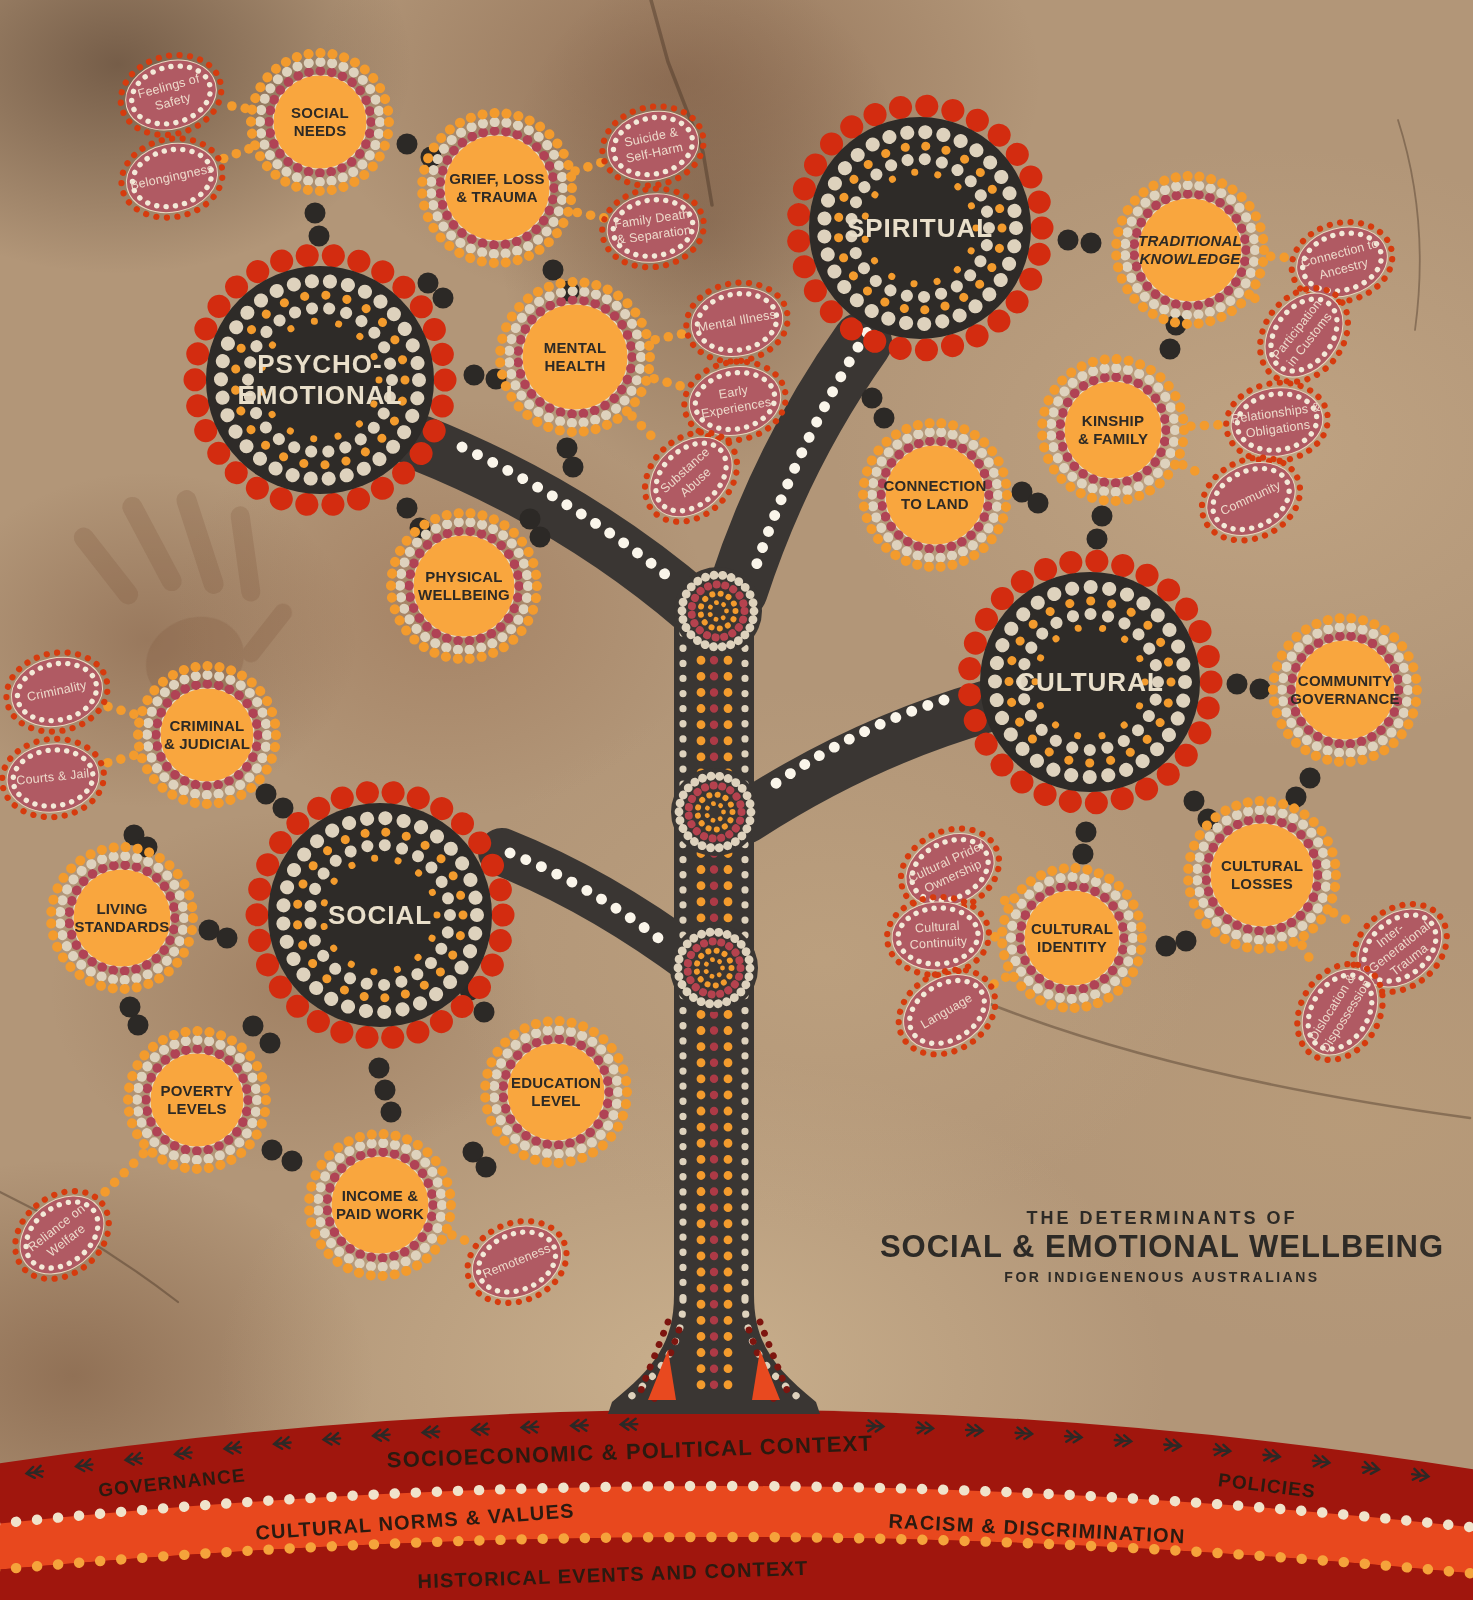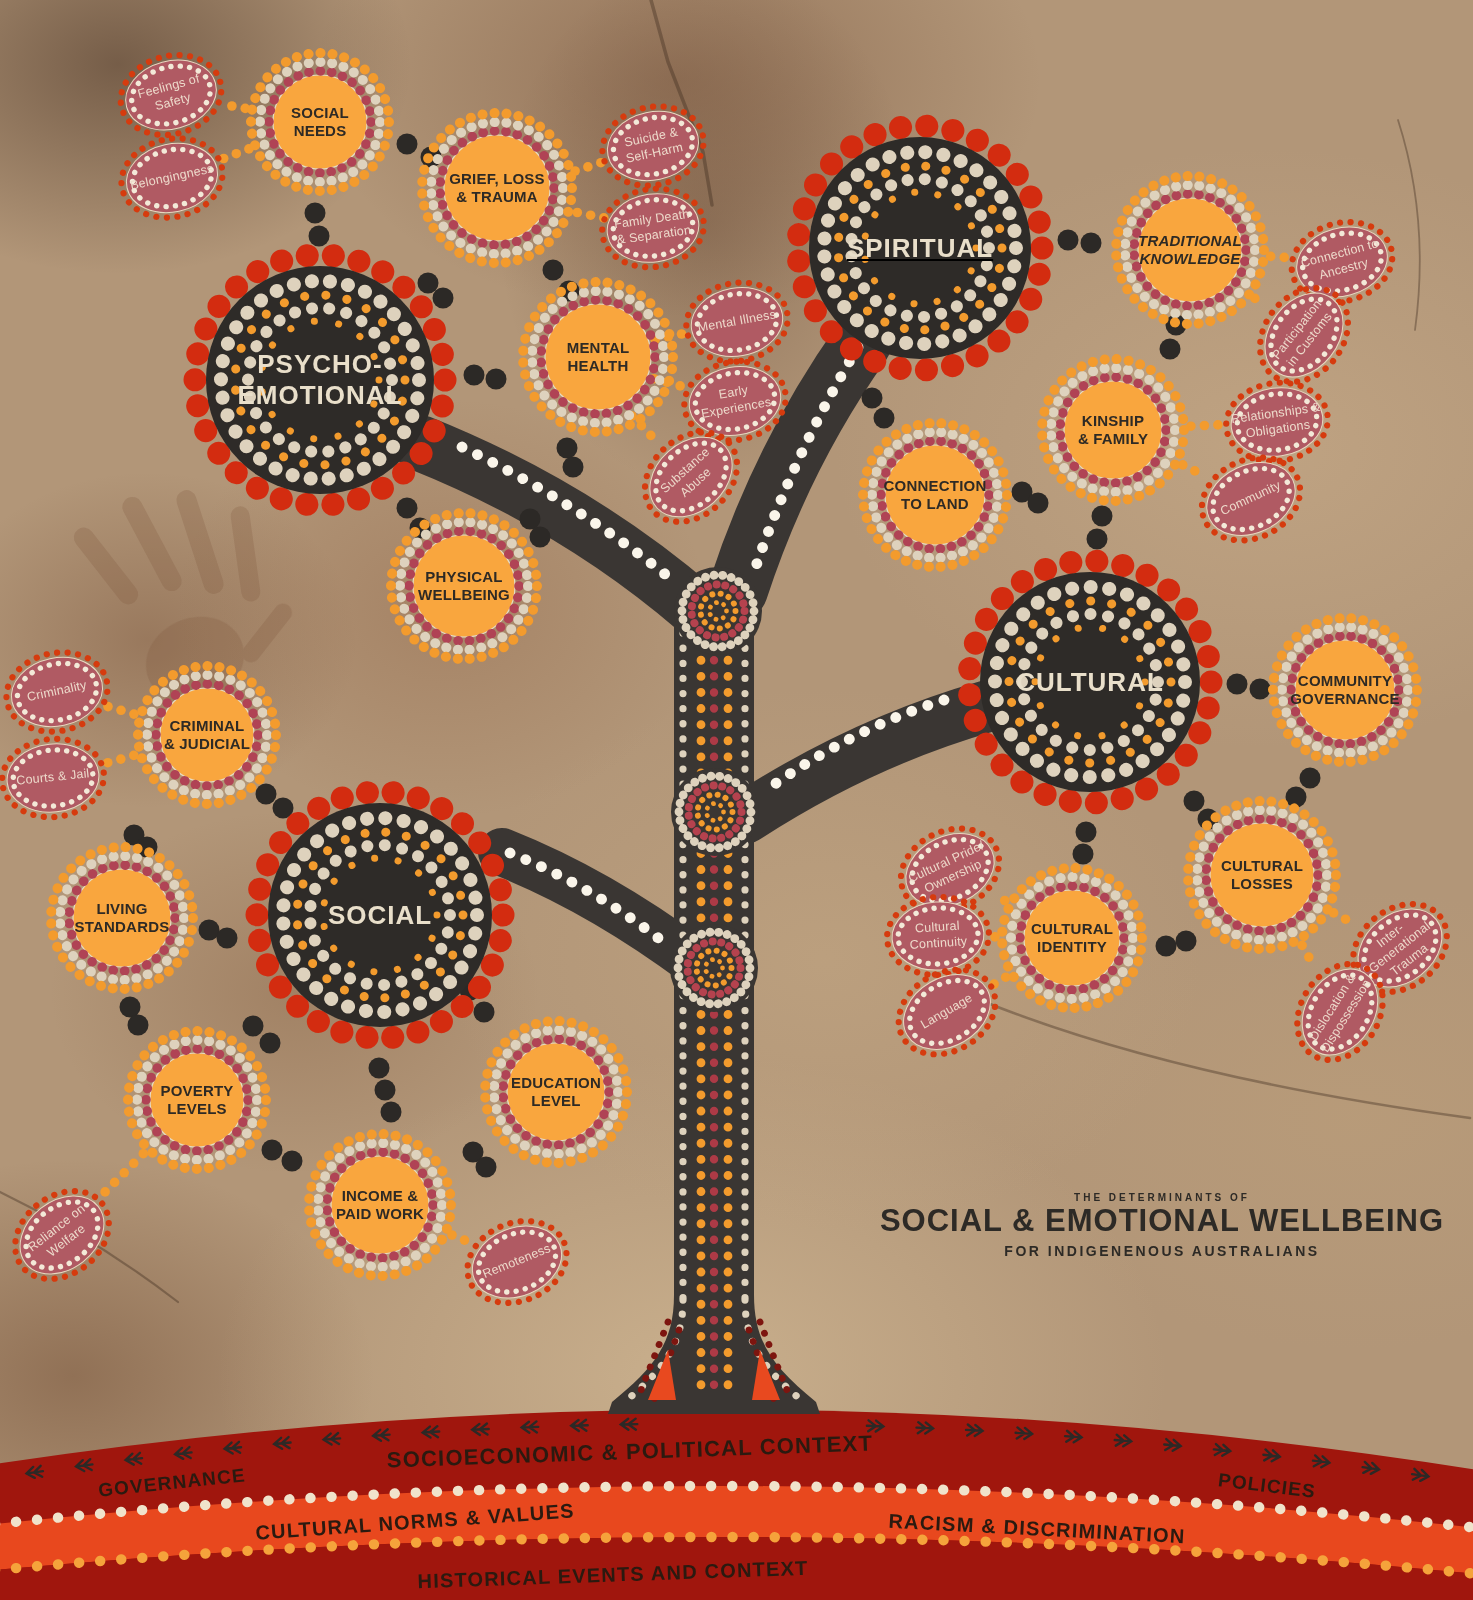--- a/index.html
+++ b/index.html
@@ -23,21 +23,21 @@
   #scene{position:absolute;left:0;top:0;width:1473px;height:1600px;}
   #nodes{position:absolute;left:0;top:0;width:1473px;height:1600px;}
   .node{position:absolute;display:flex;align-items:center;justify-content:center;text-align:center;}
   .node>svg{position:absolute;left:50%;top:50%;transform:translate(-50%,-50%);overflow:visible;}
   .node .lbl{position:relative;z-index:2;white-space:pre-line;}
   .hub .lbl{color:#e9dfca;font-size:26px;font-weight:bold;letter-spacing:1px;line-height:1.18;}
   .factor .lbl{color:#2e2a25;font-size:15px;font-weight:bold;line-height:1.2;letter-spacing:.2px;}
   .influence .lbl{color:#eddacb;font-size:12.5px;line-height:1.25;letter-spacing:.2px;}
   .bandlabel{position:absolute;transform:translate(-50%,-50%);color:#2b1a10;font-weight:bold;white-space:nowrap;letter-spacing:1.2px;}
   #title-block{position:absolute;left:872px;top:1192px;width:580px;text-align:center;color:#2d2a26;}
-  #title-line1{font-size:10px;letter-spacing:3px;font-weight:bold;}
+  #title-line1{font-size:18px;letter-spacing:3px;font-weight:bold;margin-top:16px;}
   #title-line2{font-size:31px;font-weight:bold;letter-spacing:1px;}
   #title-line3{font-size:14px;letter-spacing:2.5px;font-weight:bold;margin-top:4px;}
 </style>
 </head>
 <body>
 
 <div id="poster">
   <div id="scene"><svg width="1473" height="1600" viewBox="0 0 1473 1600" xmlns="http://www.w3.org/2000/svg">
         <g opacity="0.38" stroke="#3d2a1c" fill="none" stroke-linecap="round">
   <path d="M 651 0 L 668 62 L 703 152 L 712 205" stroke-width="3.5"></path>
@@ -303,21 +303,21 @@
           <circle cx="0" cy="0" r="125" fill="none" stroke="#d32c10" stroke-width="23" stroke-linecap="round" stroke-dasharray="0.1 26.08"></circle>
           <circle cx="0" cy="0" r="114" fill="#2e2b28"></circle>
           <circle cx="0" cy="0" r="99" fill="none" stroke="#ded2bd" stroke-width="14" stroke-linecap="round" stroke-dasharray="0.1 18.20"></circle>
           <circle cx="0" cy="0" r="85" fill="none" stroke="#f39b2d" stroke-width="9" stroke-linecap="round" stroke-dasharray="0.1 21.26"></circle>
           <circle cx="0" cy="0" r="72" fill="none" stroke="#ded2bd" stroke-width="12" stroke-linecap="round" stroke-dasharray="0.1 17.30"></circle>
           <circle cx="0" cy="0" r="59" fill="none" stroke="#f39b2d" stroke-width="7" stroke-linecap="round" stroke-dasharray="0.1 24.61"></circle>
         </svg>
         <span class="lbl">PSYCHO-
 EMOTIONAL</span>
       </div>
-      <div class="node hub" style="left: 786px; top: 114px; width: 268px; height: 268px; text-decoration: underline;">
+      <div class="node hub" style="left: 786px; top: 94px; width: 268px; height: 268px;">
         <svg width="268" height="268" viewBox="-134 -134 268 268">
           <circle cx="0" cy="0" r="122" fill="none" stroke="#d32c10" stroke-width="23" stroke-linecap="round" stroke-dasharray="0.1 26.33"></circle>
           <circle cx="0" cy="0" r="111" fill="#2e2b28"></circle>
           <circle cx="0" cy="0" r="96" fill="none" stroke="#ded2bd" stroke-width="14" stroke-linecap="round" stroke-dasharray="0.1 18.18"></circle>
           <circle cx="0" cy="0" r="82" fill="none" stroke="#f39b2d" stroke-width="9" stroke-linecap="round" stroke-dasharray="0.1 20.51"></circle>
           <circle cx="0" cy="0" r="69" fill="none" stroke="#ded2bd" stroke-width="12" stroke-linecap="round" stroke-dasharray="0.1 17.24"></circle>
           <circle cx="0" cy="0" r="56" fill="none" stroke="#f39b2d" stroke-width="7" stroke-linecap="round" stroke-dasharray="0.1 23.36"></circle>
         </svg>
         <span class="lbl">SPIRITUAL</span>
       </div>
@@ -356,21 +356,21 @@
       <div class="node factor" style="left: 419px; top: 110px; width: 156px; height: 156px;">
         <svg width="156" height="156" viewBox="-78 -78 156 156">
           <circle cx="0" cy="0" r="53" fill="#f9a63e" stroke="#e7dcc6" stroke-width="1.2"></circle>
           <circle cx="0" cy="0" r="57" fill="none" stroke="#b04355" stroke-width="9.6" stroke-linecap="round" stroke-dasharray="0.1 11.45"></circle>
           <circle cx="0" cy="0" r="66" fill="none" stroke="#ded2bd" stroke-width="10" stroke-linecap="round" stroke-dasharray="0.1 11.75"></circle>
           <circle cx="0" cy="0" r="75" fill="none" stroke="#f39b2d" stroke-width="10" stroke-linecap="round" stroke-dasharray="0.1 11.98"></circle>
         </svg>
         <span class="lbl">GRIEF, LOSS
 &amp; TRAUMA</span>
       </div>
-      <div class="node factor" style="left: 520px; top: 279px; width: 156px; height: 156px;">
+      <div class="node factor" style="left: 497px; top: 279px; width: 156px; height: 156px;">
         <svg width="156" height="156" viewBox="-78 -78 156 156">
           <circle cx="0" cy="0" r="53" fill="#f9a63e" stroke="#e7dcc6" stroke-width="1.2"></circle>
           <circle cx="0" cy="0" r="57" fill="none" stroke="#b04355" stroke-width="9.6" stroke-linecap="round" stroke-dasharray="0.1 11.45"></circle>
           <circle cx="0" cy="0" r="66" fill="none" stroke="#ded2bd" stroke-width="10" stroke-linecap="round" stroke-dasharray="0.1 11.75"></circle>
           <circle cx="0" cy="0" r="75" fill="none" stroke="#f39b2d" stroke-width="10" stroke-linecap="round" stroke-dasharray="0.1 11.98"></circle>
         </svg>
         <span class="lbl">MENTAL
 HEALTH</span>
       </div>
       <div class="node factor" style="left: 388px; top: 510px; width: 152px; height: 152px;">

